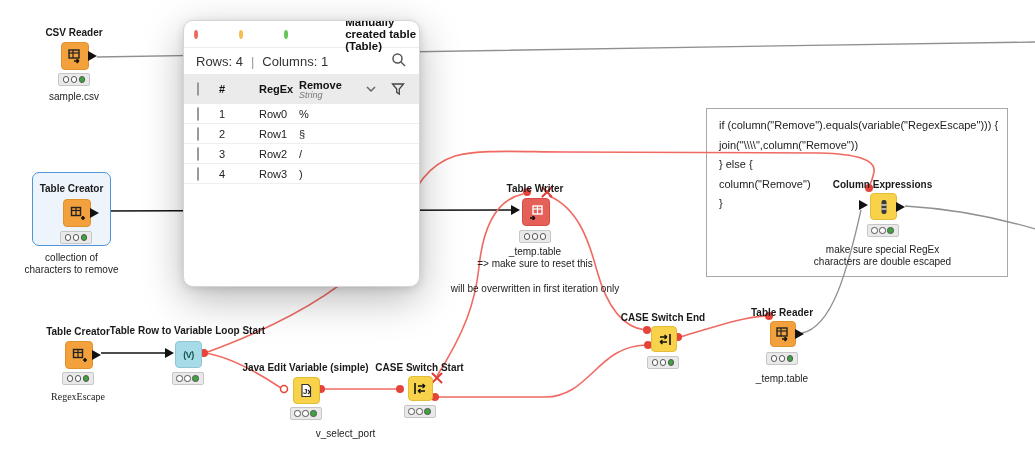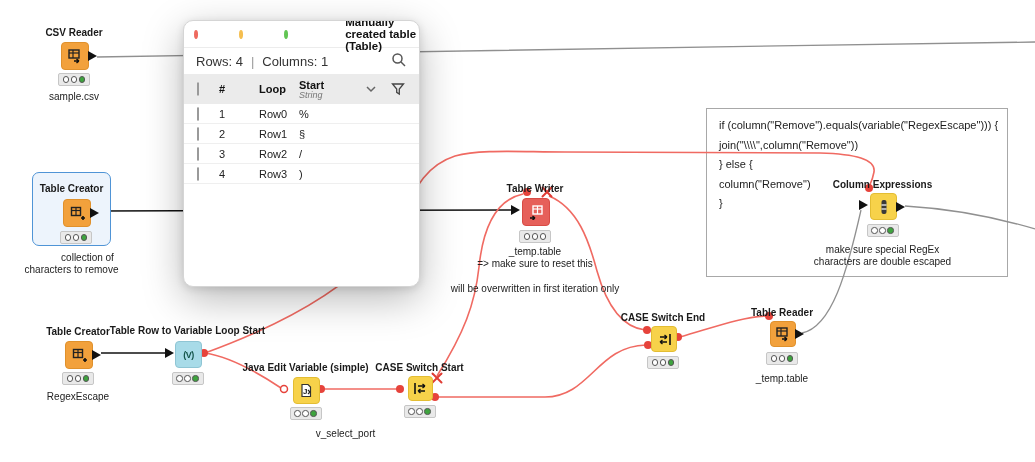--- a/index.html
+++ b/index.html
@@ -126,21 +126,21 @@
     <div class="status" style="top:31px;">
         <i></i>
         <i></i>
         <i class="g"></i>
       </div>
     <div class="sublabel" style="top:49px;">sample.csv</div>
   </div>
 
   <div class="selbox">
     <div class="nlabel" style="top:10px;">Table Creator</div>
-    <div class="sublabel" style="top:79px;margin-left:16px;">collection of</div>
+    <div class="sublabel" style="top:79px;">collection of</div>
     <div class="sublabel" style="top:91px;">characters to remove</div>
   </div>
   <div class="node" style="left:63px;top:199px;width:26px;height:26px;">
     <div class="sq orange">
       <svg width="15" height="15" viewBox="0 0 15 15">
         <rect x="1.5" y="1.5" width="9" height="8" fill="none" stroke="#222" stroke-width="1.4"></rect>
         <line x1="1.5" y1="4.5" x2="10.5" y2="4.5" stroke="#222" stroke-width="1.2"></line>
         <line x1="6" y1="1.5" x2="6" y2="9.5" stroke="#222" stroke-width="1.2"></line>
         <path d="M11,12 h4 M13,10 v4" stroke="#111" stroke-width="1.6"></path>
       </svg>
@@ -182,21 +182,21 @@
         <line x1="6" y1="1.5" x2="6" y2="9.5" stroke="#222" stroke-width="1.2"></line>
         <path d="M11,12 h4 M13,10 v4" stroke="#111" stroke-width="1.6"></path>
       </svg>
       <div class="out-tri"></div>
     </div>
     <div class="status" style="top:31px;">
         <i></i>
         <i></i>
         <i class="g"></i>
       </div>
-    <div class="sublabel" style="top:50px;">RegexEscape</div>
+    <div class="sublabel" style="top:50px;font-family:Liberation Serif, serif;">RegexEscape</div>
   </div>
 
   <div class="node" style="left:175px;top:341px;width:25px;height:25px;">
     <div class="nlabel" style="top:-16px;">Table Row to Variable Loop Start</div>
     <div class="sq cyan">
       <span class="loop-ic">(V)</span>
     </div>
     <div class="status" style="top:31px;">
         <i></i>
         <i></i>
@@ -303,23 +303,23 @@
       <span class="sep">|</span>
       <span>Columns: 1</span>
       <svg class="mag" width="16" height="16" viewBox="0 0 16 16">
         <circle cx="6.5" cy="6.5" r="4.5" fill="none" stroke="#555" stroke-width="1.5"></circle>
         <line x1="10" y1="10" x2="14" y2="14" stroke="#555" stroke-width="1.5"></line>
       </svg>
     </div>
     <div class="thead">
       <span class="col-cbx"><span class="cbx"></span></span>
       <span class="col-num">#</span>
-      <span class="col-rowid">Loop</span>
+      <span class="col-rowid">RegEx</span>
       <span class="col-val">
-        <span>Start</span>
+        <span>Remove</span>
         <span class="sub">String</span>
       </span>
       <span class="chev">
         <svg width="12" height="8" viewBox="0 0 12 8">
             <path d="M2,2 l4,4 l4,-4" fill="none" stroke="#666" stroke-width="1.5"></path>
           </svg>
       </span>
       <span class="funnel">
         <svg width="14" height="14" viewBox="0 0 14 14">
             <path d="M1.5,2 h11 l-4.2,5 v5 l-2.6,-1.6 v-3.4 z" fill="none" stroke="#444" stroke-width="1.3"></path>

